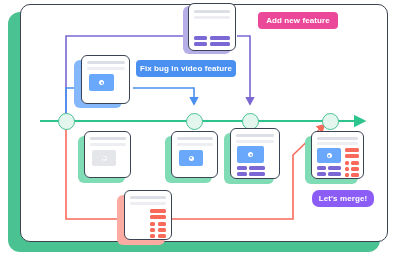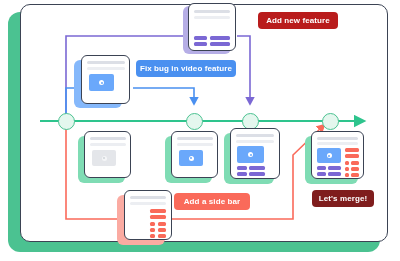--- a/index.html
+++ b/index.html
@@ -11,24 +11,24 @@
     background:#4bc291;border-radius:12px;}
   .frame-panel{position:absolute;left:20px;top:4px;width:368px;height:238px;
     background:#ffffff;border:1.6px solid #3b4354;border-radius:10px;box-sizing:border-box;}
 
   .canvas{position:absolute;left:0;top:0;width:400px;height:261px;}
 
   
   .pill{position:absolute;display:flex;align-items:center;justify-content:center;
     border-radius:4px;color:#fff;font-weight:bold;letter-spacing:.1px;
     white-space:nowrap;box-sizing:border-box;}
-  .pill-purple{background:#b91c1c;}
+  .pill-purple{background:#ec4899;}
   .pill-blue{background:#4a90f0;}
   .pill-red{background:#fa6a5a;}
-  .pill-green{background:#7f1d1d;}
+  .pill-green{background:#8b5cf6;border-radius:7px;}
 
   
   .card{position:absolute;}
   .card-back{position:absolute;border-radius:6px;}
   .card-front{position:absolute;background:#ffffff;border:1.6px solid #3b4354;
     border-radius:6px;box-sizing:border-box;overflow:hidden;}
   .hdr{position:absolute;background:#dcdfe6;border-radius:1.5px;}
   .hdr-line{position:absolute;background:#eceef2;border-radius:1.5px;}
   .thumb{position:absolute;border-radius:2px;display:flex;align-items:center;justify-content:center;}
   .thumb-dot{width:5px;height:5px;border-radius:50%;background:#ffffff;
@@ -187,17 +187,16 @@
       <div class="bar" style="left:33px;top:37px;width:8px;height:4px;background:#fa6a5a;"></div>
       <div class="bar" style="left:25px;top:43px;width:5px;height:4px;background:#fa6a5a;"></div>
       <div class="bar" style="left:33px;top:43px;width:8px;height:4px;background:#fa6a5a;"></div>
     </div>
   </div>
 
   <div class="pill pill-purple" style="left:258px;top:12px;width:80px;height:17px;font-size:8px;">Add new feature</div>
 
   <div class="pill pill-blue" style="left:136px;top:60px;width:100px;height:17px;font-size:8px;">Fix bug in video feature</div>
 
-  <div class="pill pill-red" style="left:174px;top:193px;width:76px;height:17px;font-size:8px;">Add a side bar</div>
 
   <div class="pill pill-green" style="left:312px;top:190px;width:62px;height:17px;font-size:8px;">Let's merge!</div>
 
 </div>
 
 </body></html>

